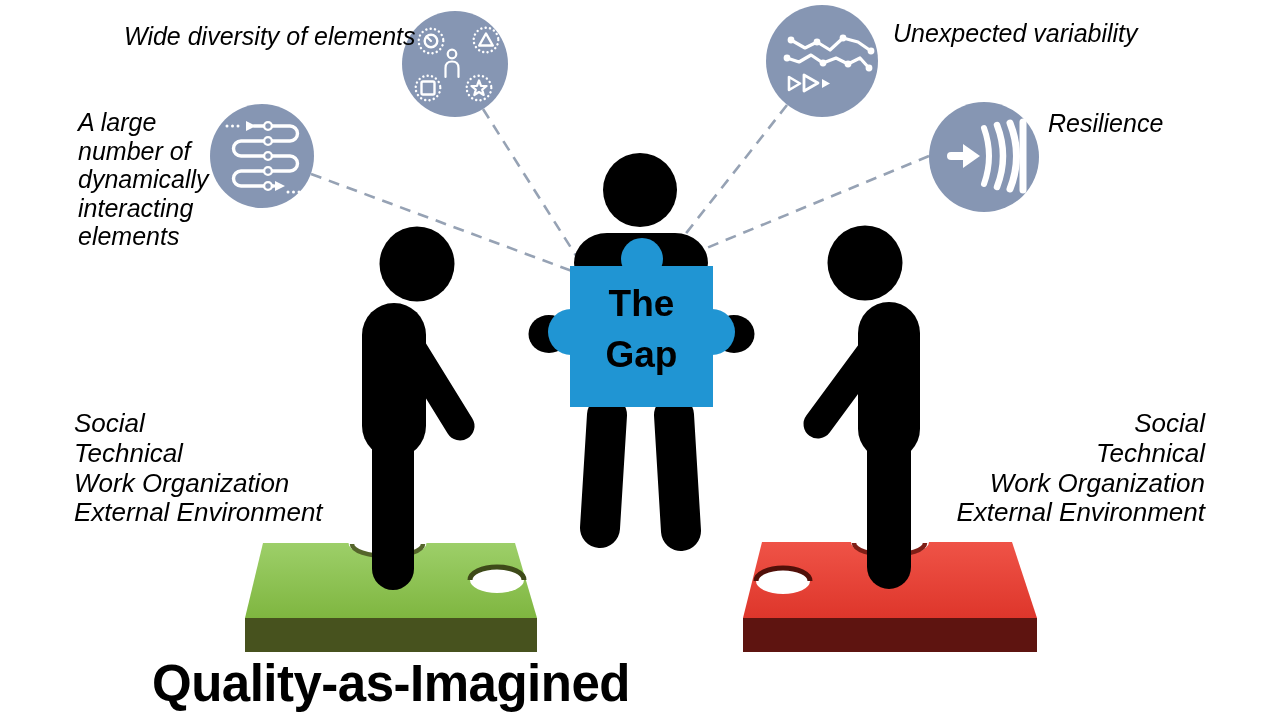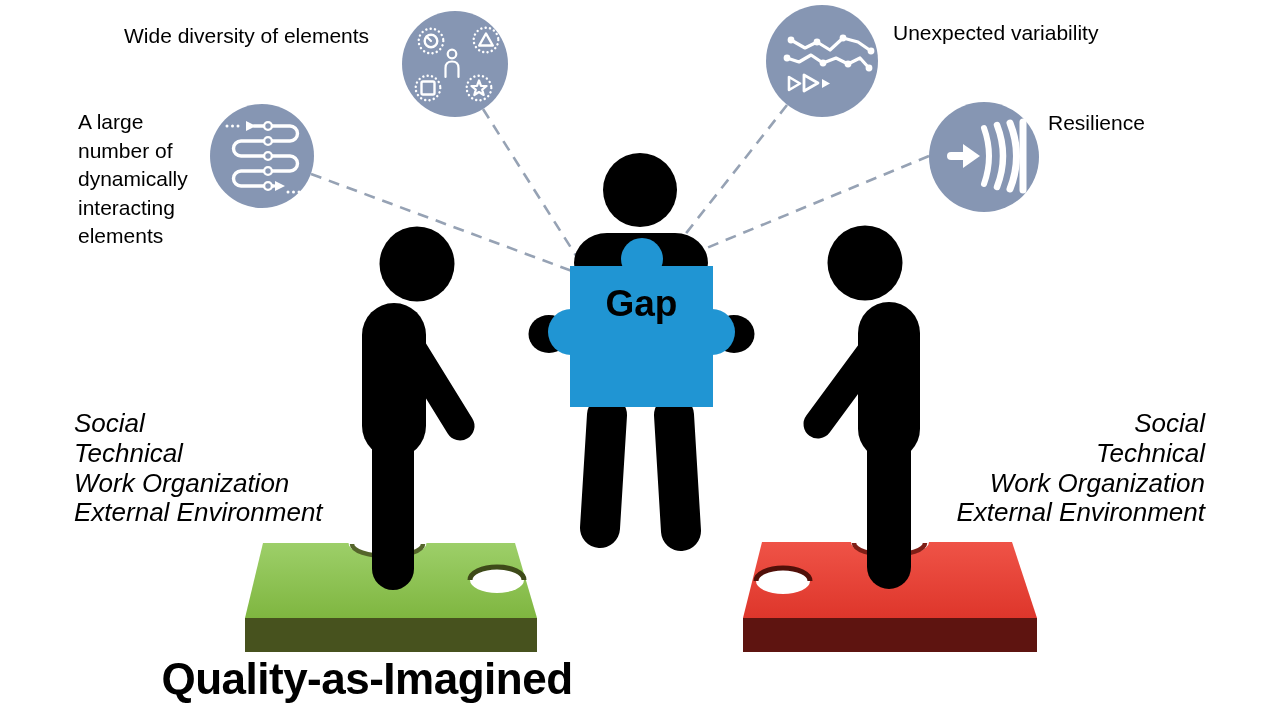--- a/index.html
+++ b/index.html
@@ -1,32 +1,32 @@
 <!DOCTYPE html>
 <html><head>
 <meta charset="utf-8">
 <style>
   html,body{margin:0;padding:0;background:#fff;}
   .stage{
     position:relative;width:1280px;height:720px;background:#ffffff;overflow:hidden;
     font-family:"Liberation Sans",sans-serif;color:#000;
   }
   .stage svg{position:absolute;left:0;top:0;}
-  .lbl{position:absolute;font-size:21px;line-height:26px;white-space:nowrap;}
+  .lbl{position:absolute;font-size:25px;line-height:26px;white-space:nowrap;font-style:italic;}
   .lbl.multi{white-space:pre-line;line-height:28.5px;}
   .factors{position:absolute;font-size:26px;font-style:italic;line-height:29.8px;}
   .factors span{display:block;}
   .factors.right{text-align:right;}
   .gap-text{
     position:absolute;left:576px;top:278px;width:131px;text-align:center;
     font-size:37px;font-weight:bold;line-height:51px;
   }
   .gap-text span{display:block;}
   .ground-label{
-    position:absolute;font-weight:bold;font-size:44px;letter-spacing:-0.5px;
+    position:absolute;font-weight:bold;font-size:51px;letter-spacing:-0.5px;
     text-align:center;white-space:nowrap;
   }
   .qai{left:152px;top:654px;width:430px;}
   .qad{left:737px;top:656px;width:330px;}
 </style>
 </head>
 <body>
 
 <div class="stage">
 
@@ -192,18 +192,19 @@
   </div>
 
   <div class="factors right" style="right:75px;top:409px;">
     <span>Social</span>
     <span>Technical</span>
     <span>Work Organization</span>
     <span>External Environment</span>
   </div>
 
   <div class="gap-text">
+    <span>The</span>
     <span>Gap</span>
   </div>
 
   <div class="ground-label qai">Quality-as-Imagined</div>
 
 </div>
 
 </body></html>

